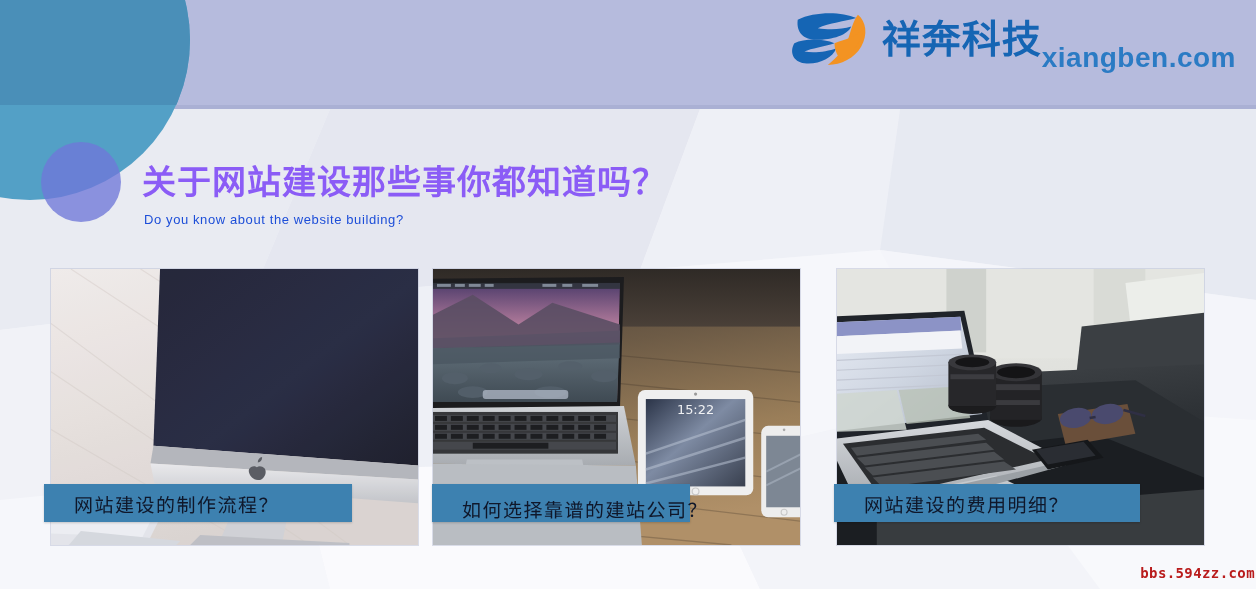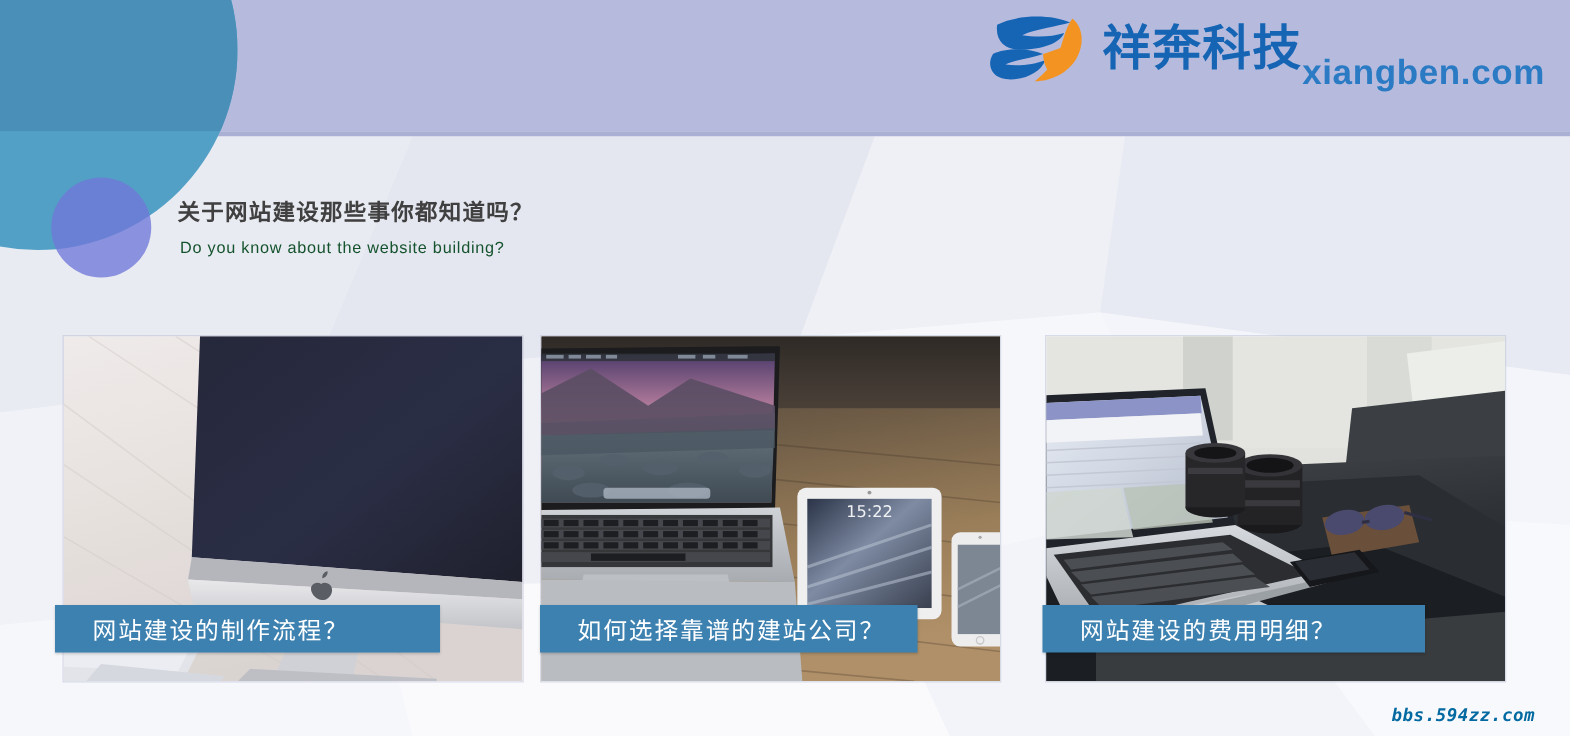--- a/index.html
+++ b/index.html
@@ -126,31 +126,31 @@
 
   
   .title-block {
     position: absolute;
     left: 142px;
     top: 155px;
     z-index: 6;
   }
   .title-cn {
     font-family: Liberation Mono, monospace;
-    font-size: 18px;
+    font-size: 34px;
     font-weight: bold;
-    color: #404040;
+    color: #8b5cf6;
     letter-spacing: 1px;
     white-space: nowrap;
     margin: 0;
   }
   .title-en {
     font-family: "Liberation Sans", sans-serif;
     font-size: 13px;
-    color: #14532d;
+    color: #1d4ed8;
     letter-spacing: 0.6px;
     margin: 8px 0 0 2px;
     white-space: nowrap;
   }
 
   
   .cards {
     position: absolute;
     top: 268px;
     left: 0;
@@ -189,40 +189,39 @@
     height: 38px;
     background: #3d81b0;
     display: flex;
     align-items: center;
     z-index: 3;
     box-shadow: 0 1px 2px rgba(0,0,0,0.18);
   }
   .caption-text {
     font-family: Liberation Serif, serif;
     font-size: 19px;
-    color: #ffffff;
+    color: #0f172a;
     letter-spacing: 1.5px;
     margin-left: 30px;
     white-space: nowrap;
   }
-  .card-2 .caption { left: 0px; width: 302px; }
+  .card-2 .caption { left: 0px; width: 258px; align-items: flex-end; }
   .card-3 .caption { left: -2px; width: 306px; }
 
   
   .watermark {
     position: absolute;
-    right: 28px;
+    right: 1px;
     bottom: 8px;
     z-index: 9;
     font-family: "DejaVu Sans Mono", "Liberation Mono", monospace;
     font-size: 14px;
     font-weight: bold;
-    color: #0369a1;
+    color: #b91c1c;
     letter-spacing: 0.4px;
-    font-style: italic;
   }
 </style>
 </head>
 <body>
 
 <div class="slide">
 
   <svg class="bg-poly" viewBox="0 0 1256 589" preserveAspectRatio="none">
     <rect x="0" y="0" width="1256" height="589" fill="#f2f3f8"></rect>
     <polygon points="0,109 330,109 250,300 0,330" fill="#e9ebf2"></polygon>

